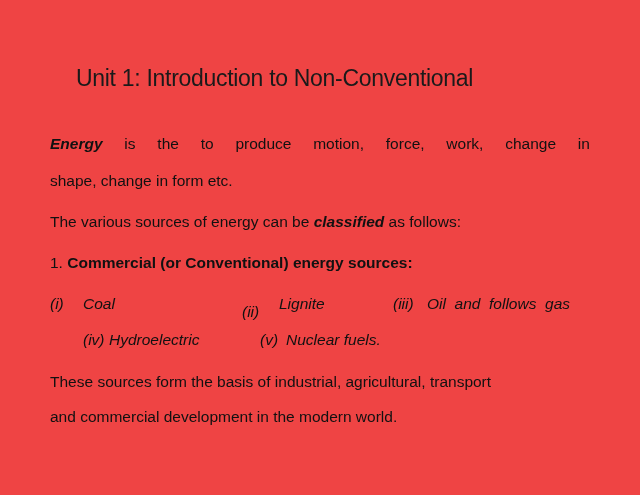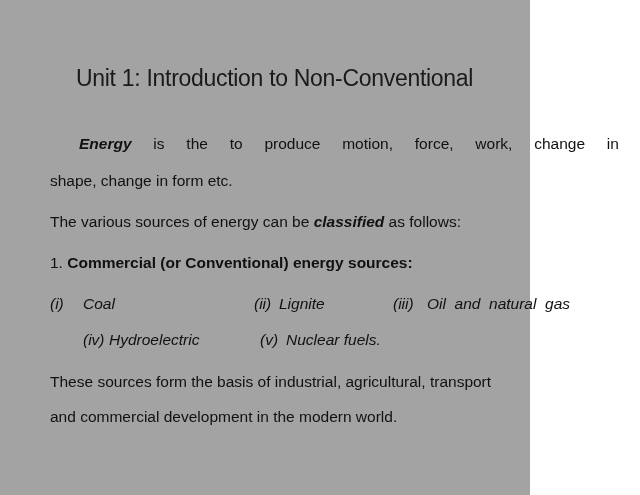--- a/index.html
+++ b/index.html
@@ -11,22 +11,22 @@
       width: 640px;
       height: 495px;
       position: relative;
       overflow: hidden;
       font-family: "Liberation Sans", sans-serif;
       color: #111111;
     }
     .slide {
       position: absolute;
       left: 0; top: 0;
-      width: 530px; height: 495px;
-      background: #a3a3a3;
+      width: 640px; height: 495px;
+      background: #ef4444;
       text-decoration: underline;
     }
     .title {
       position: absolute;
       left: 76px;
       top: 64px;
       width: 500px;
       font-size: 23px;
       line-height: 28px;
       font-weight: normal;
@@ -46,21 +46,20 @@
       position: absolute;
       left: 0;
       white-space: nowrap;
       height: 20px;
       line-height: 20px;
     }
     .justify {
       width: 540px;
       display: flex;
       justify-content: space-between;
-      margin-left: 29px;
     }
     .b { font-weight: bold; margin-top: 44px; }
     .bi { font-weight: bold; font-style: italic; }
     .list-row {
       position: absolute;
       left: 0;
       width: 540px;
       height: 20px;
       line-height: 20px;
       font-style: italic;
@@ -97,24 +96,24 @@
       <span>The various sources of energy can be </span><span class="bi">classified</span><span> as follows:</span>
     </div>
 
     <div class="line" style="top:119px;">
       <span>1. </span><span class="b">Commercial (or Conventional) energy sources:</span>
     </div>
 
     <div class="list-row" style="top:160px;">
       <span style="left:0px;">(i)</span>
       <span style="left:33px;">Coal</span>
-      <span style="left:204px;">(ii)</span>
+      <span style="left:192px;margin-top:8px;">(ii)</span>
       <span style="left:229px;">Lignite</span>
       <span style="left:343px;">(iii)</span>
-      <span style="left:377px; white-space:pre;">Oil  and  natural  gas</span>
+      <span style="left:377px; white-space:pre;">Oil  and  follows  gas</span>
     </div>
 
     <div class="list-row" style="top:196px;">
       <span style="left:33px;">(iv)</span>
       <span style="left:59px;">Hydroelectric</span>
       <span style="left:210px;">(v)</span>
       <span style="left:236px;">Nuclear fuels.</span>
     </div>
 
     <div class="line" style="top:238px;">These sources form the basis of industrial, agricultural, transport</div>

